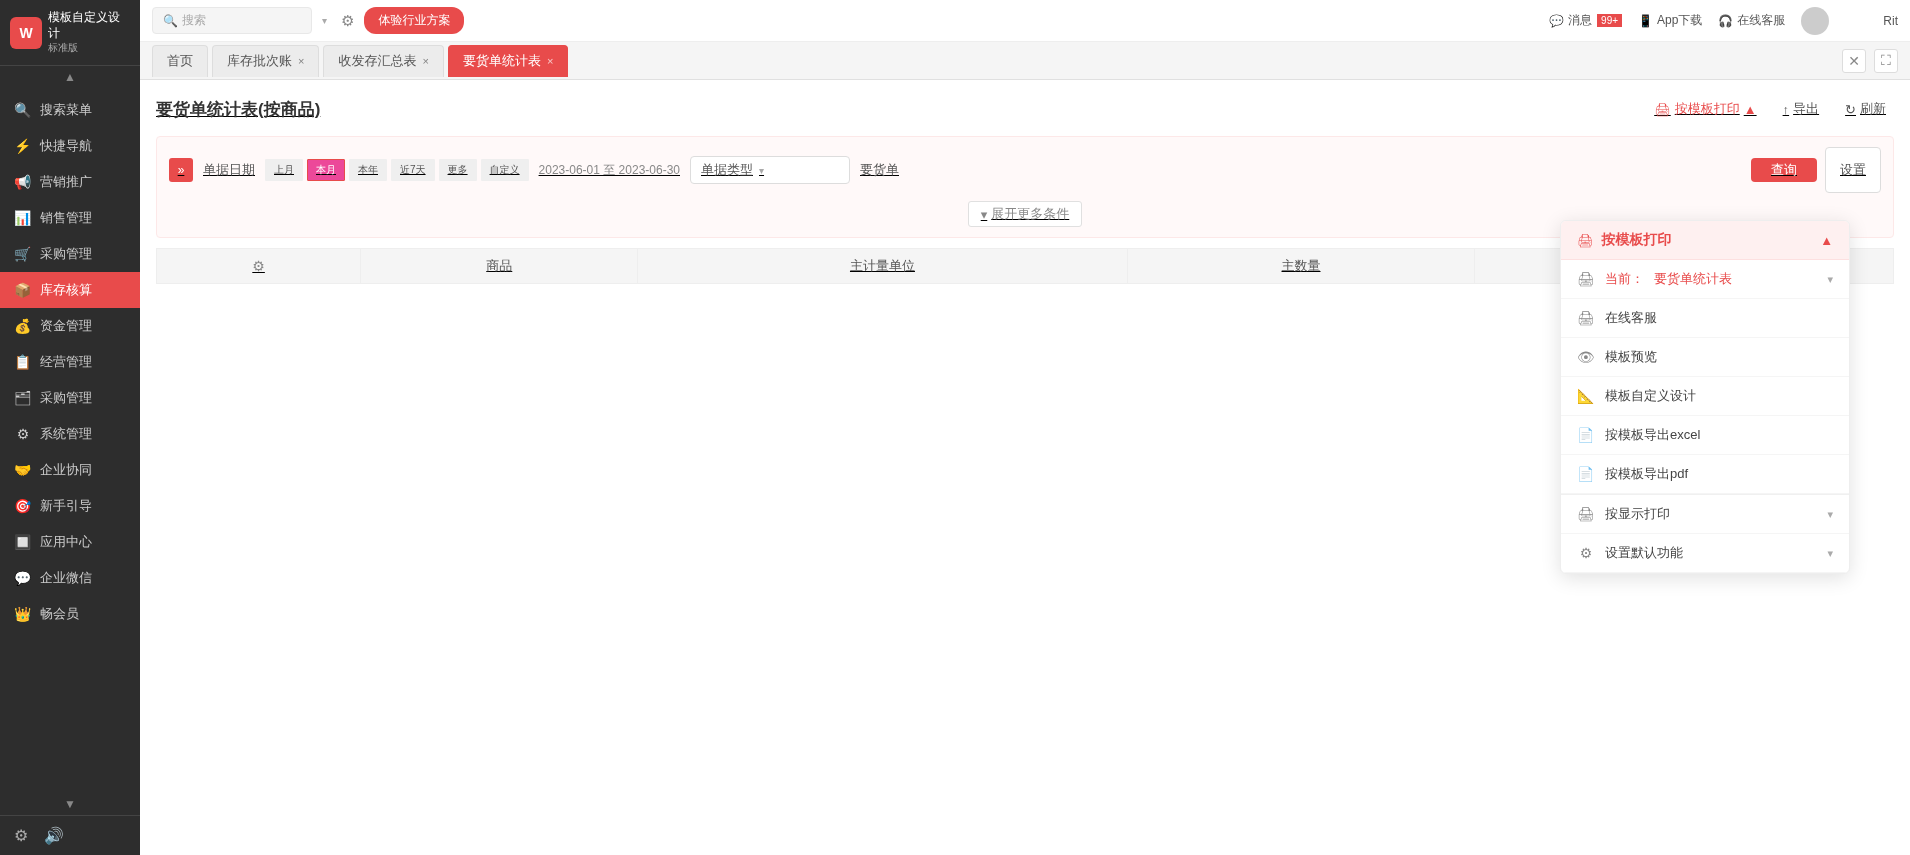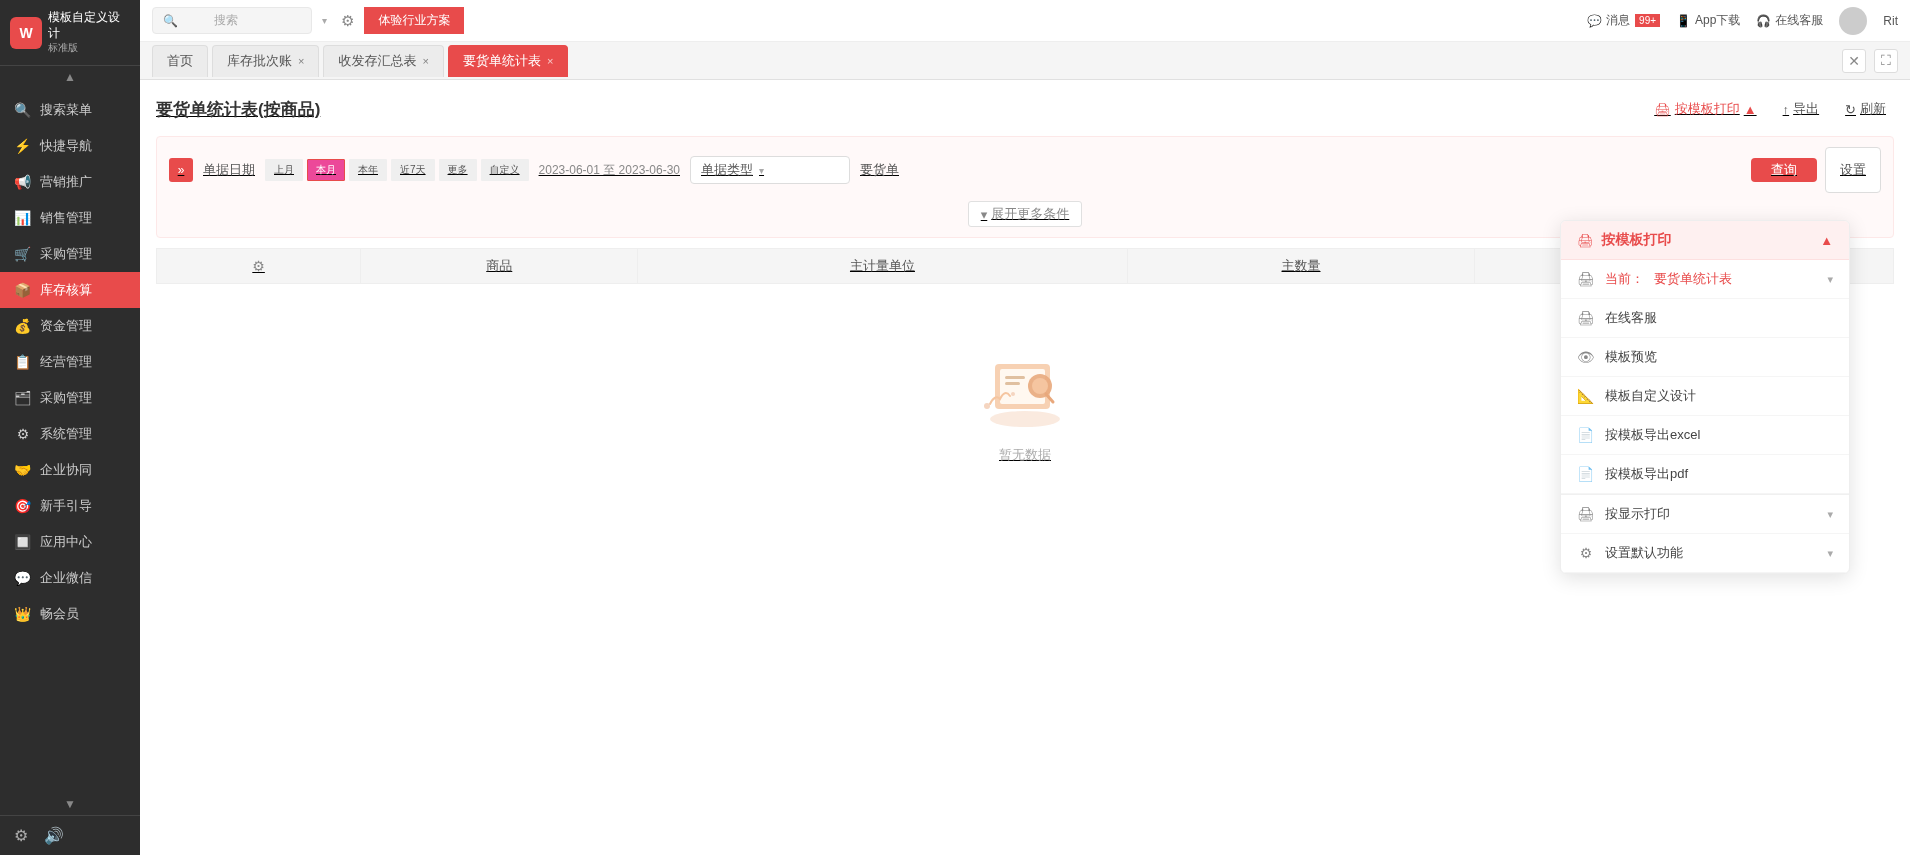--- a/index.html
+++ b/index.html
@@ -96,21 +96,21 @@
       display: flex;
       align-items: center;
       gap: 4px;
     }
     .topbar-dropdown-icon { color: #aaa; font-size: 10px; }
     .topbar-gear { color: #888; cursor: pointer; font-size: 15px; margin-left: 4px; }
     .topbar-trial-btn {
       background: #e84b4b;
       color: white;
       border: none;
-      border-radius: 0;
+      border-radius: 12px;
       padding: 5px 14px;
       font-size: 12px;
       cursor: pointer;
     }
     .topbar-spacer { flex: 1; }
     .topbar-right { display: flex; align-items: center; gap: 16px; }
     .topbar-right-item { display: flex; align-items: center; gap: 4px; color: #555; font-size: 12px; cursor: pointer; }
     .topbar-badge {
       background: #e84b4b;
       color: white;
@@ -121,21 +121,21 @@
     }
     .topbar-avatar {
       width: 28px;
       height: 28px;
       background: #ccc;
       border-radius: 50%;
       display: flex;
       align-items: center;
       justify-content: center;
     }
-    .topbar-username { color: #555; font-size: 12px; }
+    .topbar-username { color: #555; font-size: 12px; margin-left: 38px; }
 
     
     .tabs-bar {
       background: #f5f5f5;
       border-bottom: 1px solid #e0e0e0;
       height: 38px;
       display: flex;
       align-items: center;
       padding: 0 12px;
       gap: 4px;
@@ -462,21 +462,21 @@
     <span class="sidebar-footer-icon">⚙</span>
     <span class="sidebar-footer-icon">🔊</span>
   </div>
 </div>
 
 <div class="main">
 
   <div class="topbar">
     <div class="topbar-search">
       <span>🔍</span>
-      <span style="color:#aaa;font-size:12px;margin-left:32px;">搜索</span>
+      <span style="color:#aaa;font-size:12px;">搜索</span>
     </div>
     <span class="topbar-dropdown-icon">▾</span>
     <span class="topbar-gear">⚙</span>
     <button class="topbar-trial-btn">体验行业方案</button>
     <div class="topbar-spacer"></div>
     <div class="topbar-right">
       <div class="topbar-right-item">
         <span>💬</span>
         <span>消息</span>
         <span class="topbar-badge">99+</span>
@@ -576,36 +576,20 @@
             <span class="table-settings-icon">⚙</span>
           </th>
           <th>商品</th>
           <th>主计量单位</th>
           <th>主数量</th>
           <th>零售金额</th>
         </tr>
       </thead>
     </table>
 
-    <div class="empty-state">
-      <svg class="empty-icon" viewBox="0 0 100 90">
-        <ellipse cx="50" cy="75" rx="35" ry="8" fill="#f5d5c0" opacity="0.5"></ellipse>
-        <rect x="20" y="20" width="55" height="45" rx="4" fill="#f5c5a0" opacity="0.8"></rect>
-        <rect x="25" y="25" width="45" height="35" rx="2" fill="#fff8f0"></rect>
-        <circle cx="65" cy="42" r="12" fill="#e8a87c" opacity="0.9"></circle>
-        <circle cx="65" cy="42" r="8" fill="#f5c5a0"></circle>
-        <line x1="71" y1="50" x2="78" y2="58" stroke="#e8a87c" stroke-width="3" stroke-linecap="round"></line>
-        <rect x="30" y="32" width="20" height="3" rx="1.5" fill="#e0c0a0"></rect>
-        <rect x="30" y="38" width="15" height="3" rx="1.5" fill="#e0c0a0"></rect>
-        <path d="M15 60 Q20 50 25 55 Q30 45 35 52" stroke="#f5c5a0" stroke-width="2" fill="none" stroke-linecap="round"></path>
-        <circle cx="12" cy="62" r="3" fill="#f5d5c0"></circle>
-        <circle cx="38" cy="50" r="2" fill="#f5d5c0"></circle>
-      </svg>
-      <div class="empty-text">暂无数据</div>
-    </div>
 
     <div class="dropdown-menu">
       <div class="dropdown-header">
         <div class="dropdown-header-left">
           <span style="color:#e84b4b;">🖨</span>
           <span class="dropdown-header-title">按模板打印</span>
         </div>
         <div class="dropdown-header-icons">
           <span>▲</span>
         </div>

